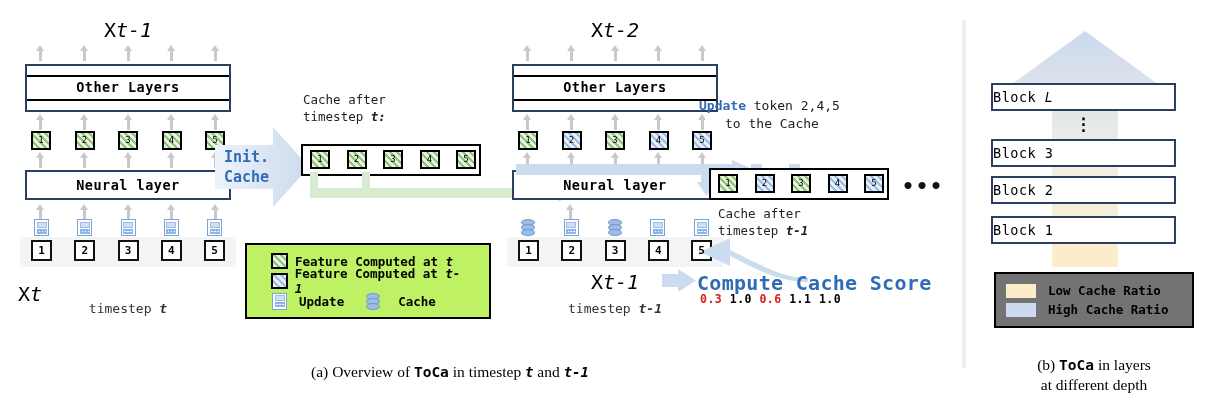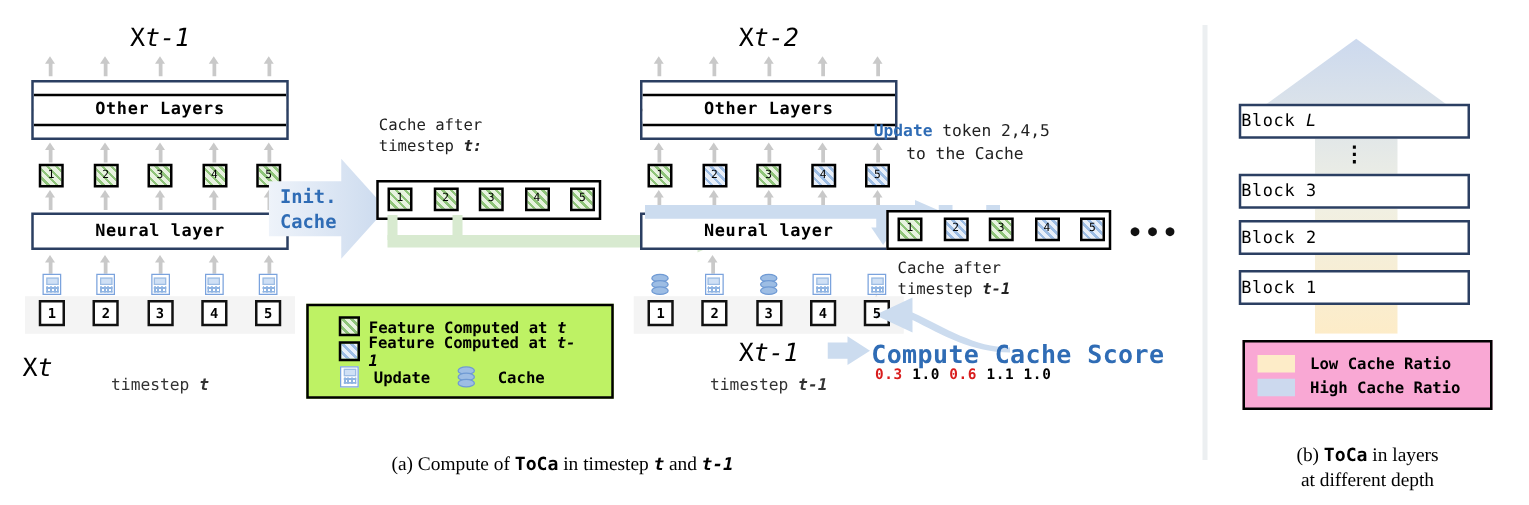--- a/index.html
+++ b/index.html
@@ -91,21 +91,21 @@
   .legend em{font-style:italic;}
 
   
   .divider{width:4px;background:#eceff1;}
   .blockbox{
     border:2px solid #2b3f62;background:#fff;box-sizing:border-box;
     display:flex;align-items:center;justify-content:flex-start;
     font-weight:normal;font-size:13.5px;letter-spacing:.5px;
   }
   .blockbox em{font-style:italic;}
-  .blegend{border:2.5px solid #000;background:#f9a8d4;box-sizing:border-box;
+  .blegend{border:2.5px solid #000;background:#737373;box-sizing:border-box;
            display:flex;flex-direction:column;justify-content:center;gap:4px;padding:7px 10px;}
   .blegend .lrow{display:flex;align-items:center;gap:12px;font-size:12.5px;font-weight:bold;}
   .blegend .sw{width:30px;height:14px;}
 
   .caption{font-size:15.5px;text-align:center;line-height:20px;}
   .caption .code{font-family:"DejaVu Sans Mono","Liberation Mono",monospace;font-weight:bold;font-size:14.5px;}
   .caption em{font-family:"DejaVu Sans Mono","Liberation Mono",monospace;font-style:italic;font-weight:bold;font-size:14px;}
 
   .score{font-size:11.5px;font-weight:bold;letter-spacing:.5px;}
   .score .lo{color:#d81d1d;}
@@ -481,21 +481,21 @@
 
   <div class="abs score mono" style="left:700px;top:292px;">
     <span class="lo">0.3</span>
     <span>1.0</span>
     <span class="lo">0.6</span>
     <span>1.1</span>
     <span>1.0</span>
   </div>
 
   <div class="abs caption serif" style="left:130px;top:362px;width:640px;">
-    <span>(a) Compute of</span>
+    <span>(a) Overview of</span>
     <span class="code">ToCa</span>
     <span>in timestep</span>
     <em>t</em>
     <span>and</span>
     <em>t-1</em>
   </div>
 </div>
 
 <div class="abs divider" style="left:962px;top:20px;width:4px;height:348px;"></div>
 

